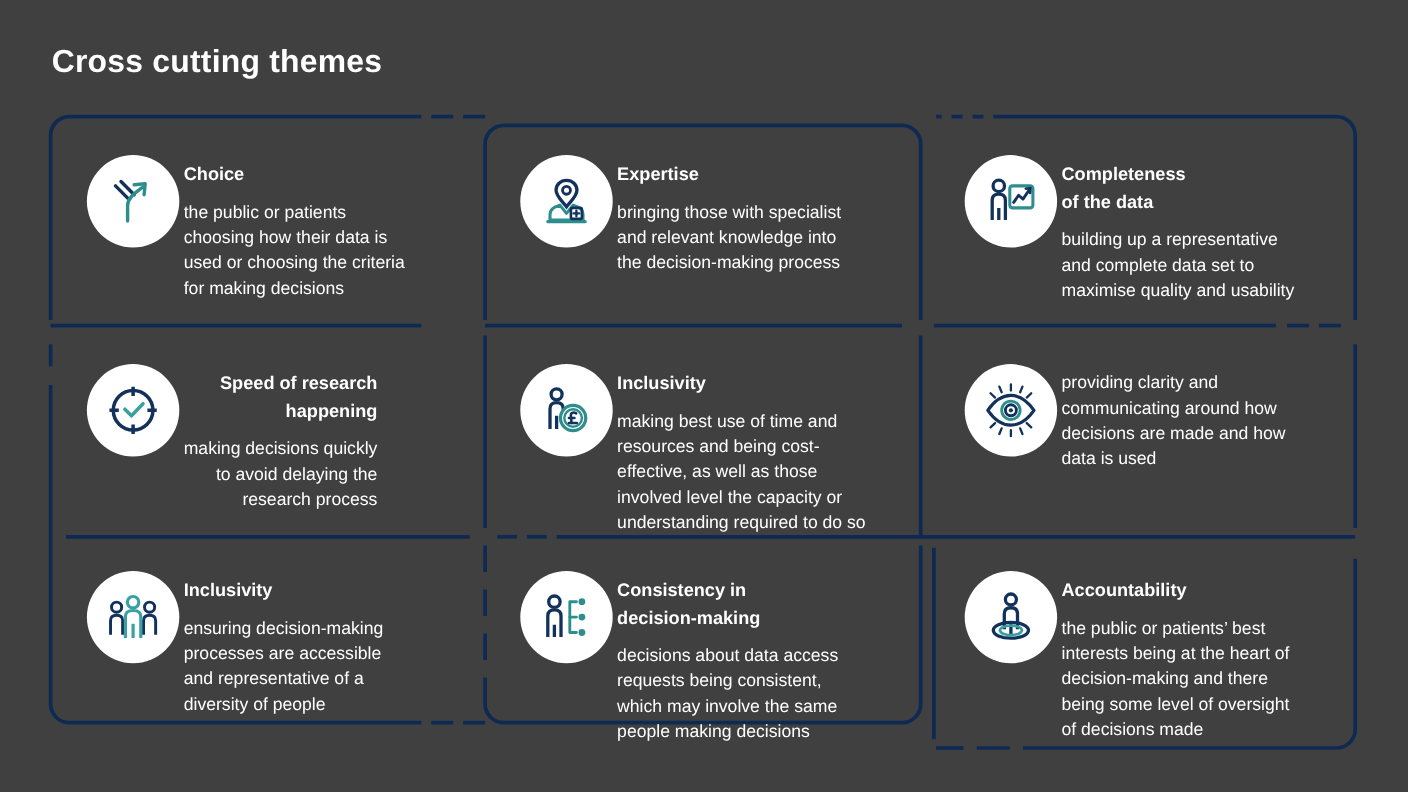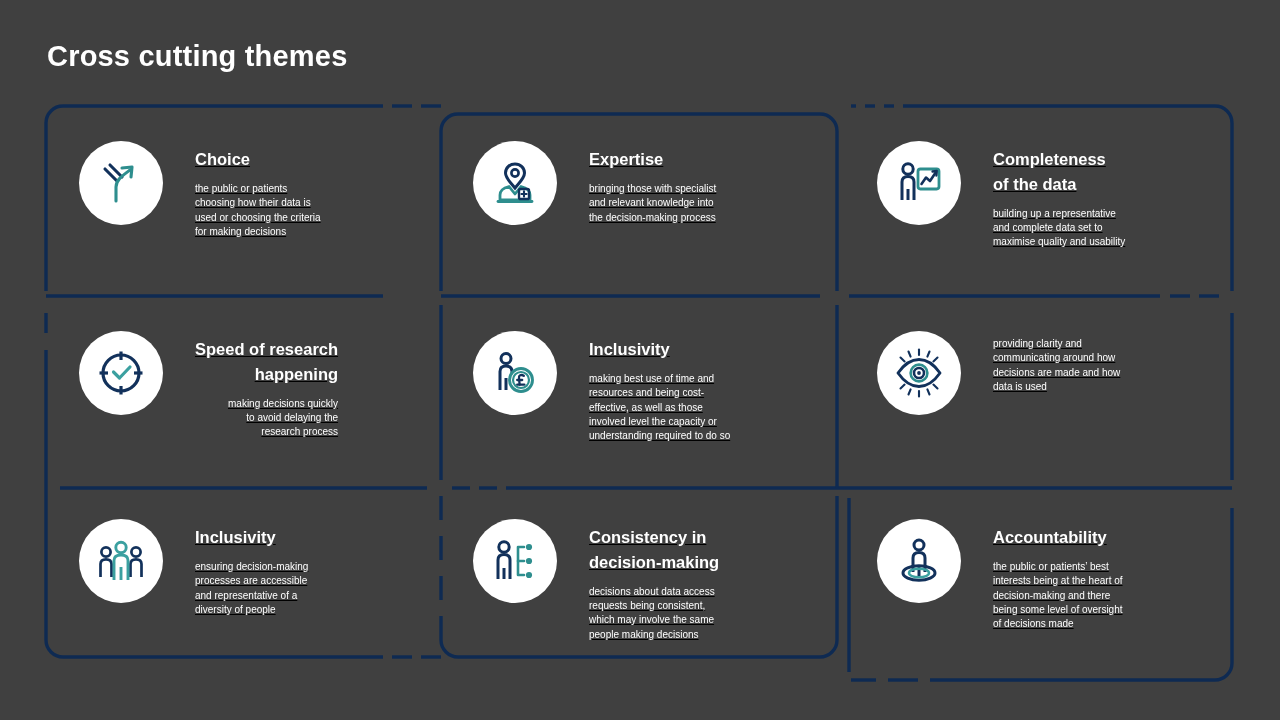--- a/index.html
+++ b/index.html
@@ -51,34 +51,33 @@
     height: 84px;
     flex: 0 0 84px;
     border-radius: 50%;
     background: #ffffff;
     display: flex;
     align-items: center;
     justify-content: center;
   }
   .cell-icon svg { display: block; }
   .cell-text {
-    margin-left: 32px;
+    margin-left: 4px;
     padding-top: 6px;
-    text-decoration: underline;
   }
   .cell-title {
     font-size: 16.5px;
     font-weight: bold;
     color: #ffffff;
     line-height: 1.5;
     margin: 0 0 10px 0;
     white-space: pre-line;
   }
   .cell-desc {
-    font-size: 10px;
+    font-size: 16px;
     color: #ffffff;
     line-height: 1.44;
     margin: 0;
     white-space: pre-line;
   }
 </style>
 </head>
 <body>
 
 <div id="slide">

